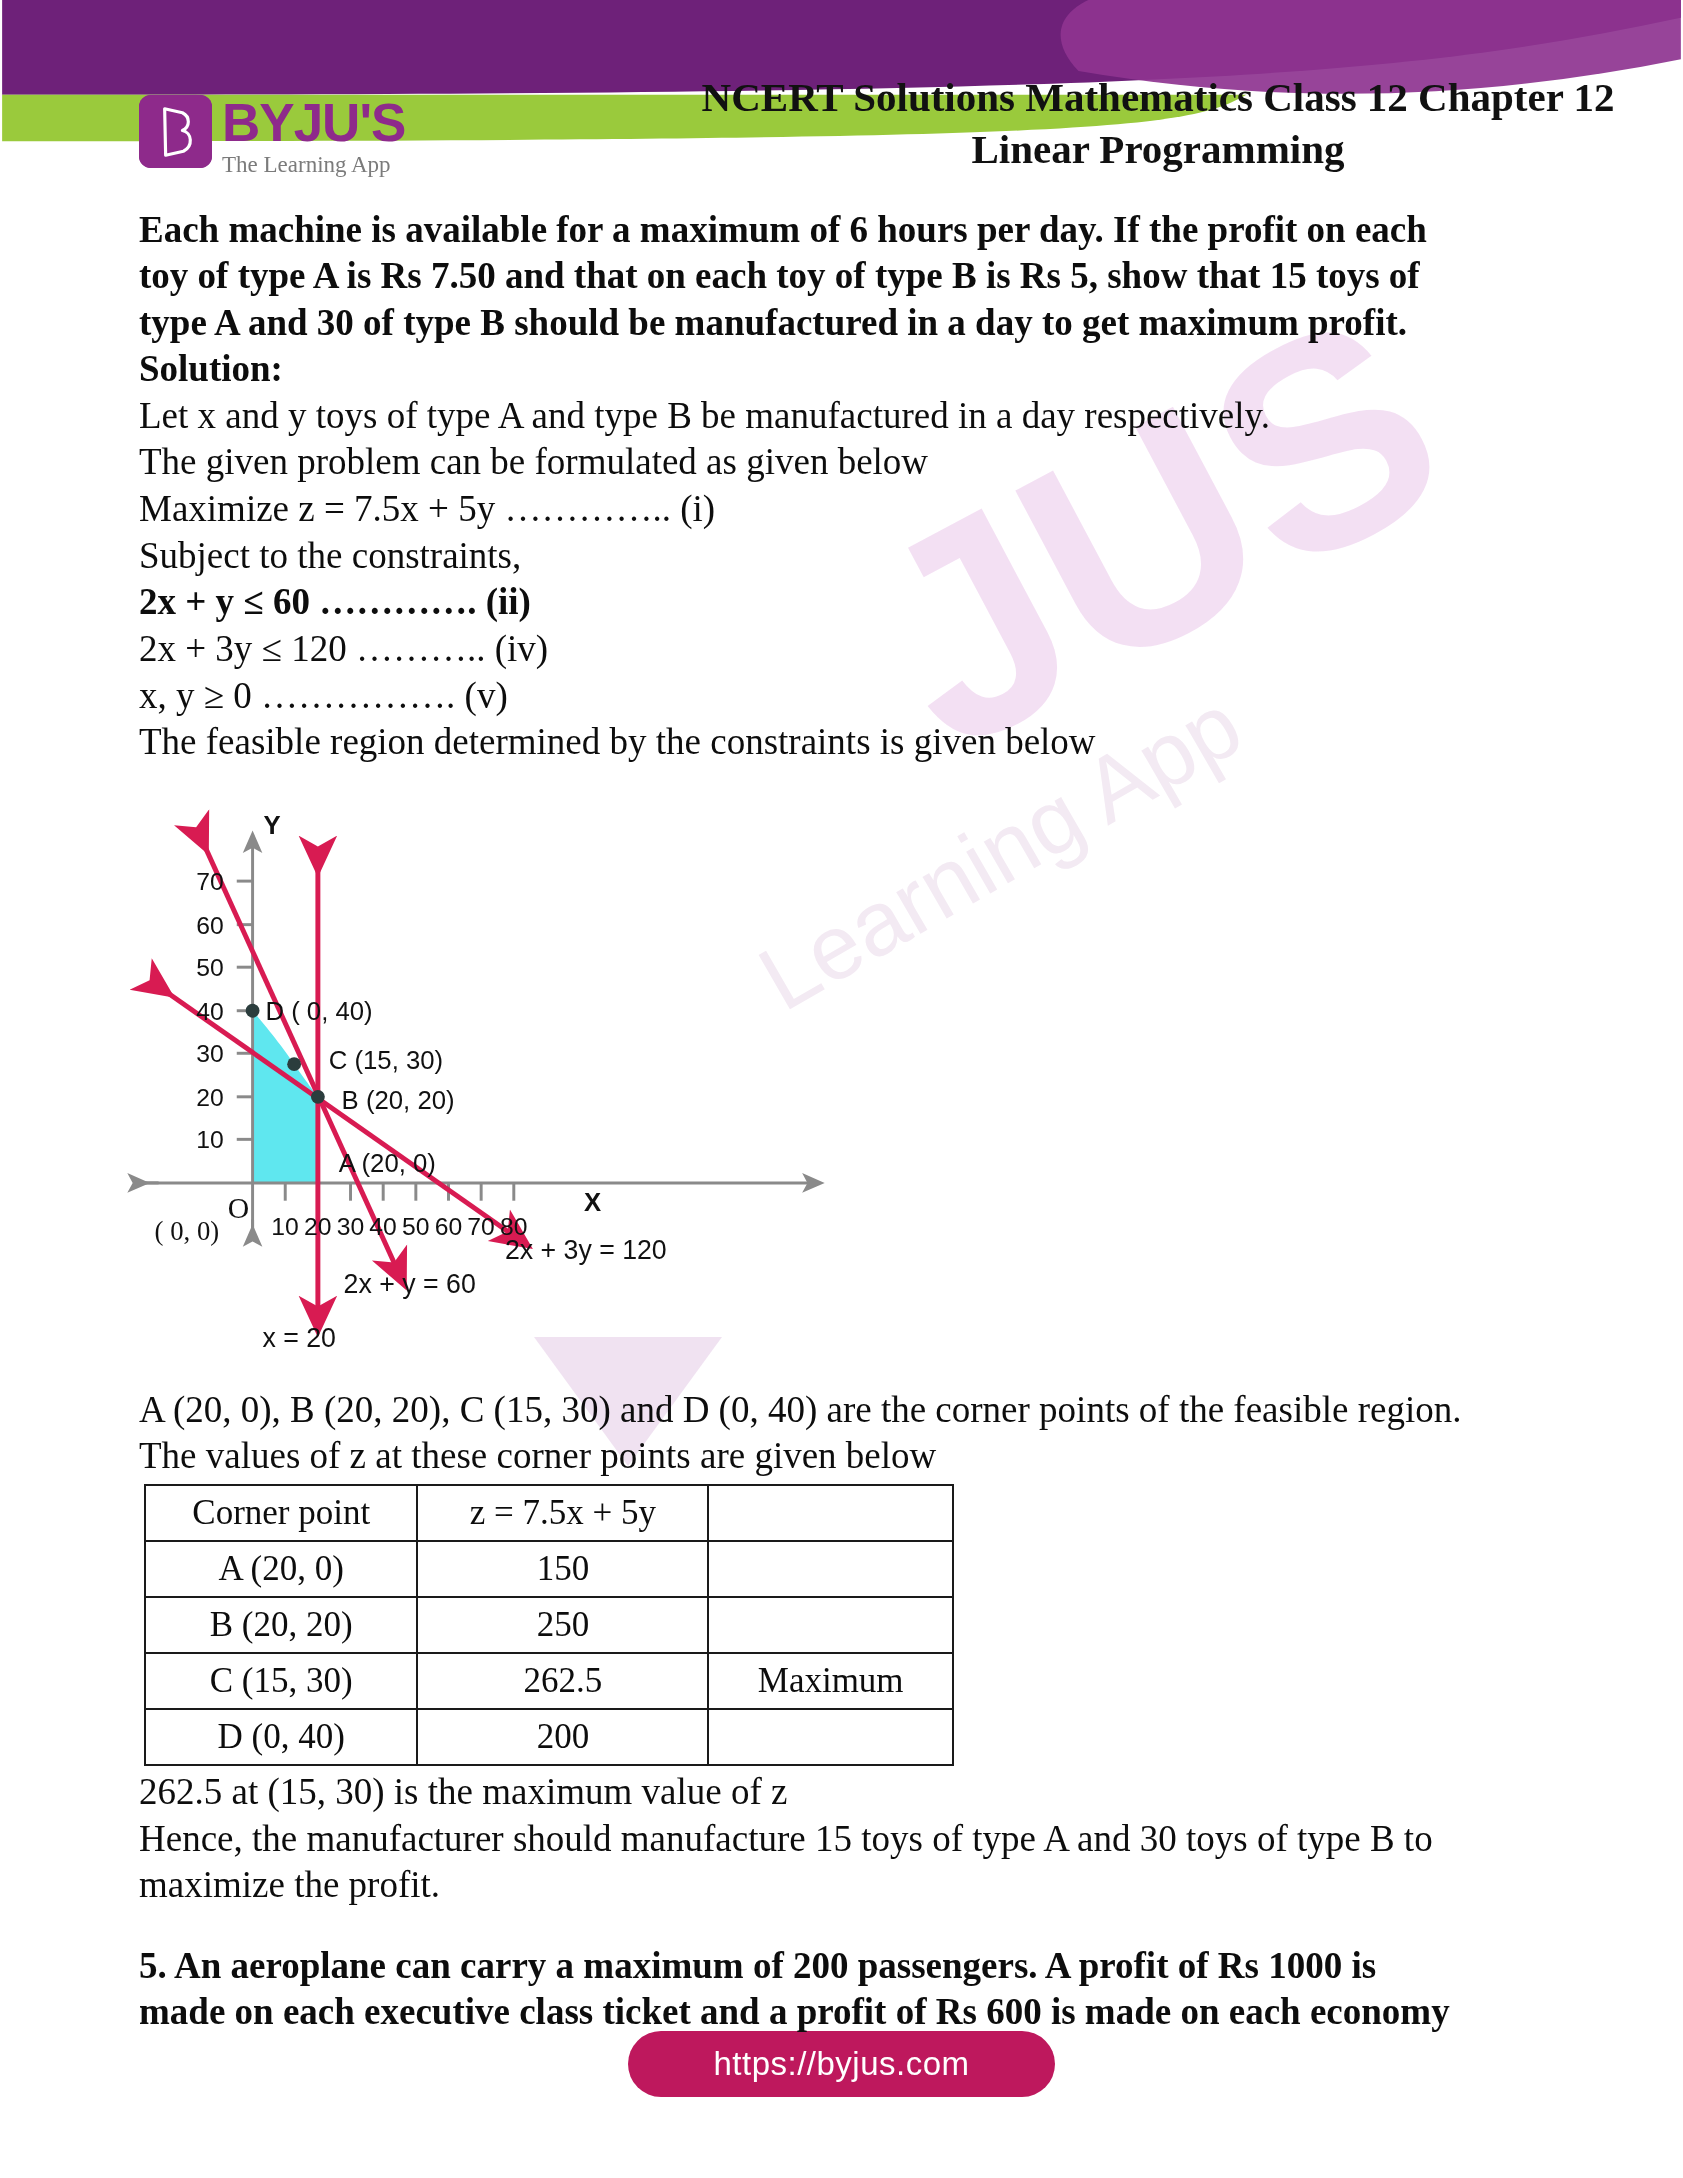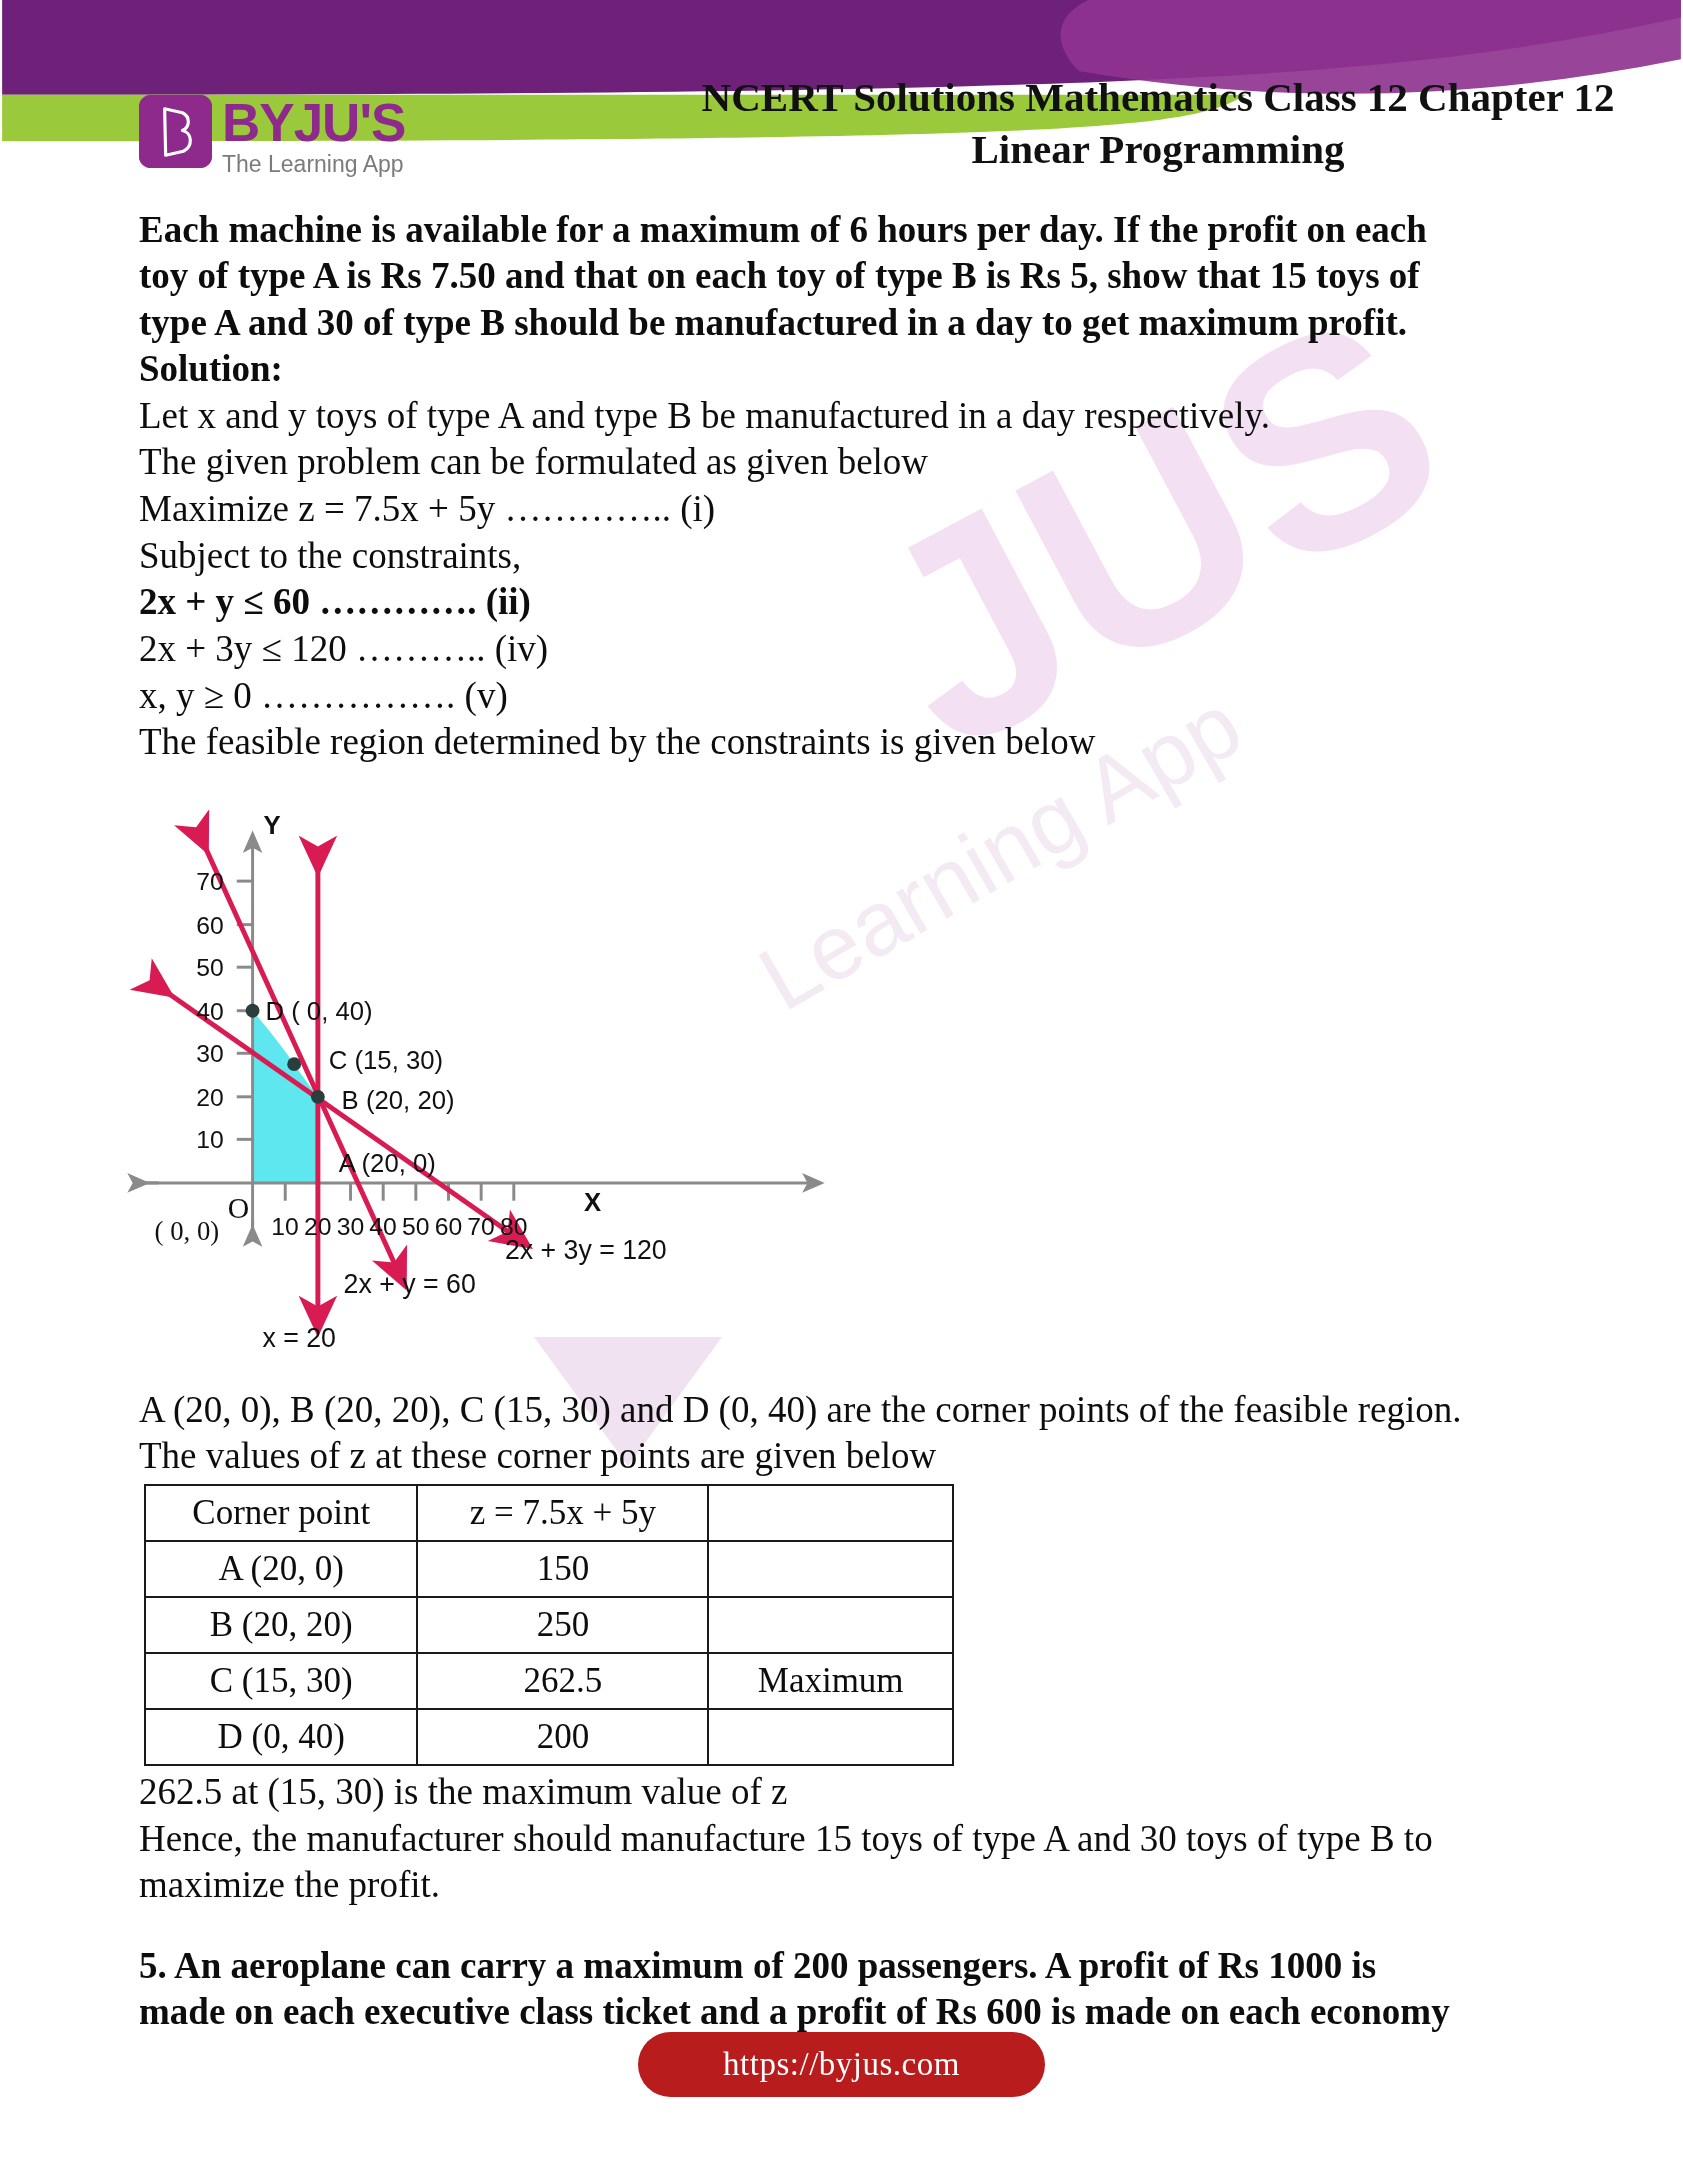--- a/index.html
+++ b/index.html
@@ -18,21 +18,21 @@
   
   .logo-wrap{position:absolute;left:139px;top:87px;display:flex;align-items:center;gap:10px;}
   .logo-mark{width:73px;height:73px;border-radius:12px;background:#8E2A8B;position:relative;display:block;}
   .logo-mark svg{position:absolute;left:0;top:0;}
   .logo-text{display:flex;flex-direction:column;justify-content:center;line-height:1;margin-top:9px;}
   .logo-byjus{
     font-family:"Liberation Sans", sans-serif;
     font-weight:bold;font-size:53px;color:#8E2A8B;letter-spacing:-1px;
   }
   .logo-tag{
-    font-family:Liberation Sans, sans-serif;
+    font-family:Liberation Serif, serif;
     font-size:23px;color:#7b7b7b;margin-top:4px;letter-spacing:0px;
   }
 
   
   .doc-title{
     position:absolute;right:30px;top:71px;width:990px;text-align:center;
     font-family:"Liberation Serif", serif;font-weight:bold;
     font-size:41px;color:#111;line-height:1.28;
   }
 
@@ -82,22 +82,22 @@
   }
   .ztable td.c1{width:332px;}
   .ztable td.c2{width:366px;border-radius:18px;}
   .ztable td.c3{width:272px;}
 
   
   .footer{
     position:absolute;left:0;right:0;bottom:81px;display:flex;justify-content:center;
   }
   .footer-pill{
-    background:#b91c1c;color:#fff;border-radius:34px;
-    padding:14px 85px;font-family:Liberation Serif, serif;
+    background:#be185d;color:#fff;border-radius:34px;
+    padding:14px 85px;font-family:Liberation Sans, sans-serif;
     font-size:33px;letter-spacing:0.5px;
   }
 </style>
 </head>
 <body>
 
 <div class="banner">
   <svg width="1683" height="158" viewBox="0 0 1700 160" xmlns="http://www.w3.org/2000/svg">
 
     <path d="M0,0 L1700,0 L1700,18 C1420,78 1180,96 0,96 Z" fill="#6E2179"></path>

